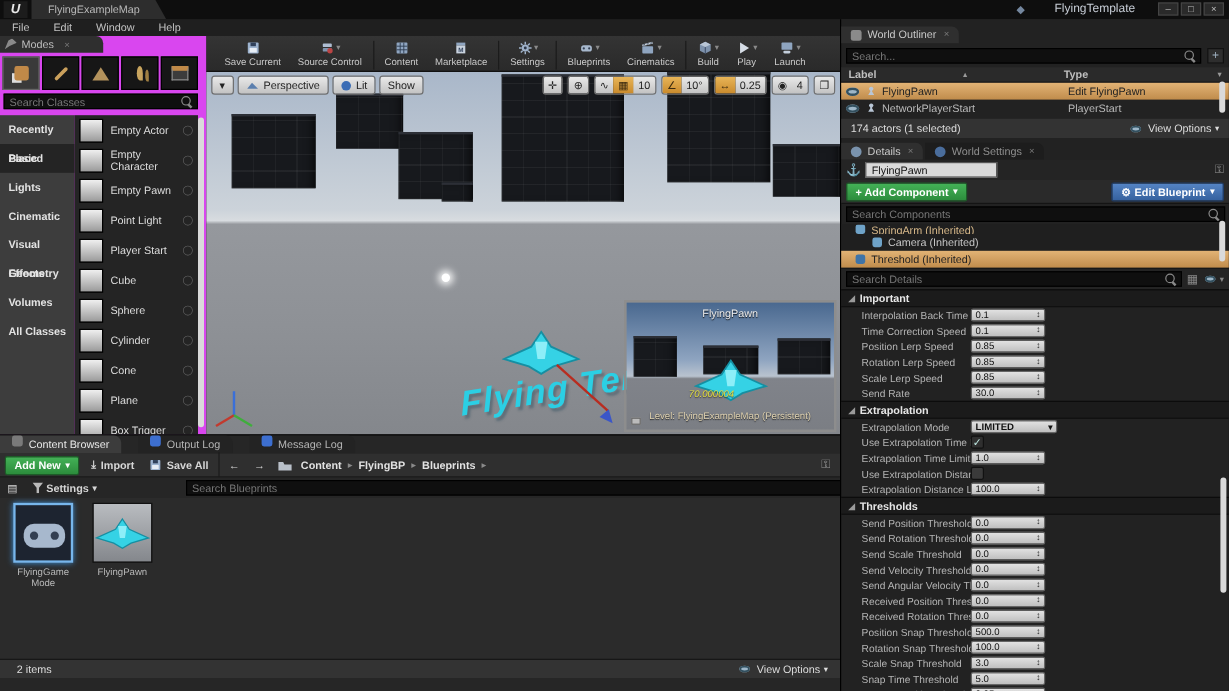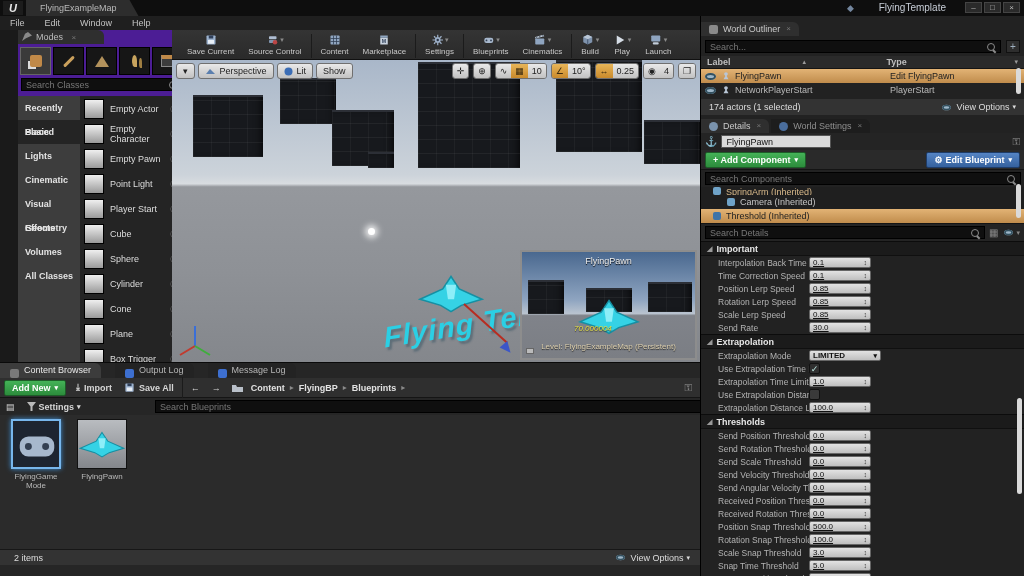--- a/index.html
+++ b/index.html
@@ -16,36 +16,36 @@
     border-radius:0 8px 0 0; line-height:16px; color:#b9b9b9; font-size:9px;
     clip-path:polygon(0 0,92% 0,100% 100%,0 100%); }
   .win-title { right:78px; top:2px; color:#c7cdd6; font-size:10px; }
   .win-diamond { right:170px; top:3px; color:#74879f; font-size:9px; }
   .winbtn { top:2px; width:17px; height:11px; background:#2a2a2a; border:1px solid #444;
     color:#bbb; font-size:8px; line-height:9px; text-align:center; }
   #menubar { left:0; top:16px; width:1024px; height:14px; background:#1f1f1f; }
   .menu-item { padding:0 10px; line-height:14px; color:#c3c3c3; font-size:9px; }
 
   
-  #modes { left:0; top:30px; width:172px; height:332px; background:#4c1d95;margin-left:18px; }
+  #modes { left:0; top:30px; width:172px; height:332px; background:#d946ef; }
   .modes-tab { left:0; top:0; width:86px; height:14px; background:#2f2f2f; line-height:14px;
     padding-left:18px; color:#bdbdbd; font-size:9px; border-radius:0 6px 0 0; }
   .modes-tab-icon { position:absolute; left:4px; top:2px; width:10px; height:9px;
     background:#8a8a8a; clip-path:polygon(0 100%,30% 20%,60% 0,100% 40%,40% 70%); }
   #mode-buttons { left:2px; top:16px; height:30px; }
   .mode-btn { width:31px; height:28px; background:#161616; border:1px solid #000; margin-right:2px;
     display:flex; align-items:center; justify-content:center; }
   .mode-btn.selected { background:#3a3a3a; border-color:#666; }
   .mshape1 { width:12px; height:12px; background:#c08948; border-radius:2px; box-shadow:-4px 4px 0 -2px #ddd; }
   .mshape2 { width:14px; height:3px; background:#caa05c; transform:rotate(-45deg); border-radius:2px; }
   .mshape3 { width:0; height:0; border-left:7px solid transparent; border-right:7px solid transparent; border-bottom:11px solid #b3925c; }
   .mshape4 { width:5px; height:12px; background:#c8a45e; border-radius:50% 50% 0 50%; box-shadow:6px 2px 0 -1px #a07f42; }
   .mshape5 { width:14px; height:12px; background:#3c3c3c; border:1px solid #888; border-top:4px solid #c08948; }
   .search-dark { background:#0f0f0f; border:1px solid #000; color:#777; height:13px;
-    display:flex; align-items:flex-end; padding:0 4px; font-size:9px; }
+    display:flex; align-items:center; padding:0 4px; font-size:9px; }
   #modes-search { left:3px; top:48px; width:162px; }
   #cat-col { left:0; top:66px; width:62px; height:266px; background:#3d3d3d; }
   .cat-item { height:24px; line-height:24px; padding-left:7px; color:#e3e3e3; font-size:9px; font-weight:bold; }
   .cat-item.selected { background:#242424; }
   #item-col { left:62px; top:66px; width:103px; height:266px; background:#242424; overflow:hidden; }
   .place-item { height:25px; display:flex; align-items:center; padding-left:4px; }
   .place-thumb { width:20px; height:20px; background:linear-gradient(#efefef,#9a9a9a); border:1px solid #000; margin-right:6px; }
   .place-label { flex:1; color:#ddd; font-size:9px; }
   .place-grab { color:#666; font-size:8px; margin-right:4px; }
   .vscroll { position:absolute; background:#dadada; border-radius:3px; }
@@ -91,21 +91,21 @@
   .pip-title { width:100%; text-align:center; top:4px; color:#eee; font-size:9px; text-shadow:0 1px 1px #000; }
   .pip-stat { left:52px; top:72px; color:#e5df3e; font-size:8px; font-style:italic; text-shadow:0 1px 1px #333; }
   .pip-level { width:100%; text-align:center; top:90px; color:#dccfae; font-size:8px; text-shadow:0 1px 1px #222; }
   .pip-handle { left:4px; top:96px; width:8px; height:6px; background:#bbb; border:1px solid #666; }
   
   #axis-gizmo { left:4px; top:258px; }
 
   
   #bottom { left:0; top:362px; width:700px; height:214px; background:#262626; border-top:1px solid #0a0a0a; }
   .btab { height:15px; padding:0 10px; line-height:15px; color:#b5b5b5; font-size:9px;
-    background:#232323; margin-right:14px; border-radius:0 6px 0 0; display:flex; align-items:flex-end; }
+    background:#232323; margin-right:14px; border-radius:0 6px 0 0; display:flex; align-items:flex-start; }
   .btab.active { background:#3c3c3c; color:#e8e8e8; }
   .btab .sq { width:9px; height:9px; margin-right:5px; border-radius:2px; }
   #cb-toolbar { left:0; top:15px; width:700px; height:20px; background:#2f2f2f; border-bottom:1px solid #151515; }
   .green-btn { height:16px; background:linear-gradient(#44b257,#2c8c3c); border:1px solid #1d5c28;
     border-radius:2px; color:#fff; font-weight:bold; font-size:9px; display:flex; align-items:center;
     padding:0 7px; margin:2px 4px; }
   .flat-btn { height:16px; display:flex; align-items:center; padding:0 6px; color:#d6d6d6; font-size:9px; font-weight:bold; }
   .crumb { color:#e2e2e2; font-size:9px; font-weight:bold; padding:0 3px; }
   .crumb-sep { color:#8a8a8a; font-size:8px; padding:0 2px; }
   #cb-filter { left:0; top:35px; width:700px; height:17px; background:#262626; }
@@ -143,21 +143,21 @@
   .comp-row.selected .comp-dot { background:#3f74a8; }
 
   .sec-head { height:15px; background:#1b1b1b; border-top:1px solid #0c0c0c; border-bottom:1px solid #101010;
     display:flex; align-items:center; color:#e6e6e6; font-weight:bold; font-size:9px; padding-left:6px; }
   .sec-head .tri { color:#9a9a9a; margin-right:4px; font-size:7px; }
   .prop-row { height:13px; display:flex; align-items:center; }
   .prop-label { width:108px; padding-left:17px; color:#b4b4b4; font-size:8.5px; white-space:nowrap;
     overflow:hidden; }
   .num-box { width:62px; height:11px; background:linear-gradient(#e2e2e2,#bfbfbf); border:1px solid #666;
     border-radius:2px; color:#111; font-size:8px; display:flex; align-items:center; padding:0 3px; }
-  .num-box .num-val { flex:1;text-decoration:underline; }
+  .num-box .num-val { flex:1; }
   .spinner { color:#333; font-size:7px; }
   .drop-box { width:72px; height:11px; background:linear-gradient(#e2e2e2,#bfbfbf); border:1px solid #666;
     border-radius:2px; color:#111; font-size:8px; display:flex; align-items:flex-end; padding:0 3px; font-weight:bold; }
   .drop-box .caret { margin-left:auto; font-size:7px; }
   .checkbox { width:11px; height:11px; background:#3a3a3a; border:1px solid #111; border-radius:2px;
     color:#bfe8e2; font-size:9px; line-height:10px; text-align:center; }
   .checkbox.on { background:#2f2f2f; }
 
   .g-ico svg { display:block; }
   

